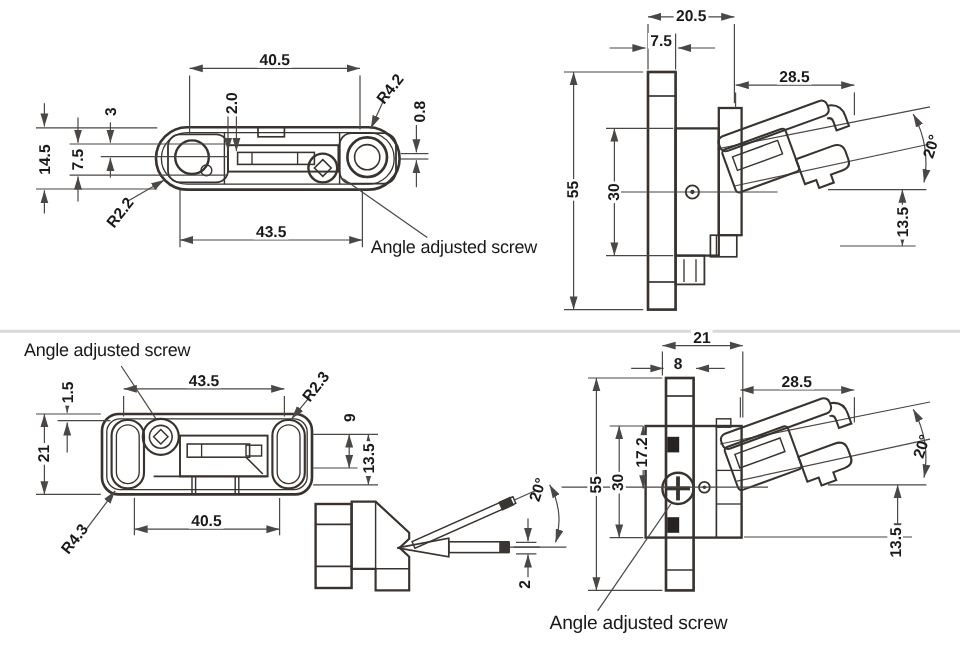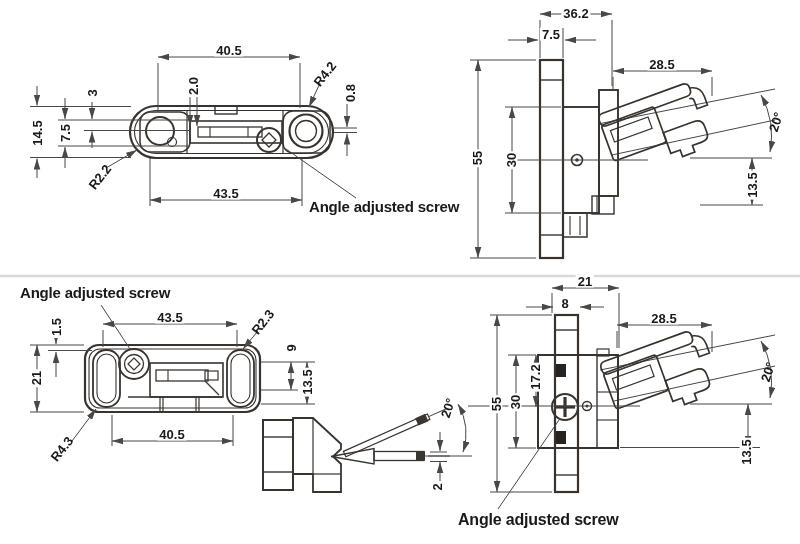--- a/index.html
+++ b/index.html
@@ -6,21 +6,21 @@
   .stage{position:relative;width:800px;height:544px;background:#fff;overflow:hidden;
          font-family:"Liberation Sans",sans-serif;}
   .stage svg{position:absolute;left:0;top:0;}
   .lbl{position:absolute;white-space:nowrap;color:#191919;line-height:1;
        font-family:"Liberation Sans",sans-serif;}
   .dim{font-size:13px;font-weight:700;background:#fff;padding:0 2px;
        transform:translate(-50%,-50%);}
   .rot90{transform:translate(-50%,-50%) rotate(-90deg);}
   .rot55{transform:translate(-50%,-50%) rotate(-52deg);background:transparent;}
   .rot72{transform:translate(-50%,-50%) rotate(-72deg);background:transparent;}
-  .callout{font-size:15px;font-weight:700;letter-spacing:-.2px;background:transparent;}
+  .callout{font-size:15px;font-weight:400;letter-spacing:-.2px;background:transparent;}
   .callout-lg{font-size:16px;}
   .ln{stroke:#38332e;fill:none;}
   .dl{stroke:#4a4745;stroke-width:1;fill:none;}
 </style>
 </head>
 <body>
 
 <div class="stage">
 
 <svg width="800" height="544" viewBox="0 0 800 544">
@@ -288,21 +288,21 @@
 <span class="lbl dim rot55" style="left:325px;top:74px">R4.2</span>
 <span class="lbl dim rot90" style="left:350px;top:93px">0.8</span>
 <span class="lbl dim rot90" style="left:193px;top:86px">2.0</span>
 <span class="lbl dim rot90" style="left:92px;top:93px">3</span>
 <span class="lbl dim rot90" style="left:37px;top:133px">14.5</span>
 <span class="lbl dim rot90" style="left:65px;top:133px">7.5</span>
 <span class="lbl dim rot55" style="left:100px;top:177px">R2.2</span>
 <span class="lbl dim" style="left:226px;top:193px">43.5</span>
 <span class="lbl callout" style="left:309px;top:199px">Angle adjusted screw</span>
 
-<span class="lbl dim" style="left:576px;top:13px">36.2</span>
+<span class="lbl dim" style="left:576px;top:13px">20.5</span>
 <span class="lbl dim" style="left:551px;top:34px">7.5</span>
 <span class="lbl dim" style="left:662px;top:64px">28.5</span>
 <span class="lbl dim rot90" style="left:477px;top:158px">55</span>
 <span class="lbl dim rot90" style="left:511px;top:160px">30</span>
 <span class="lbl dim rot72" style="left:776px;top:122px">20°</span>
 <span class="lbl dim rot90" style="left:752px;top:185px">13.5</span>
 
 <span class="lbl callout" style="left:20px;top:285px">Angle adjusted screw</span>
 <span class="lbl dim rot90" style="left:56px;top:327px">1.5</span>
 <span class="lbl dim" style="left:170px;top:317px">43.5</span>

